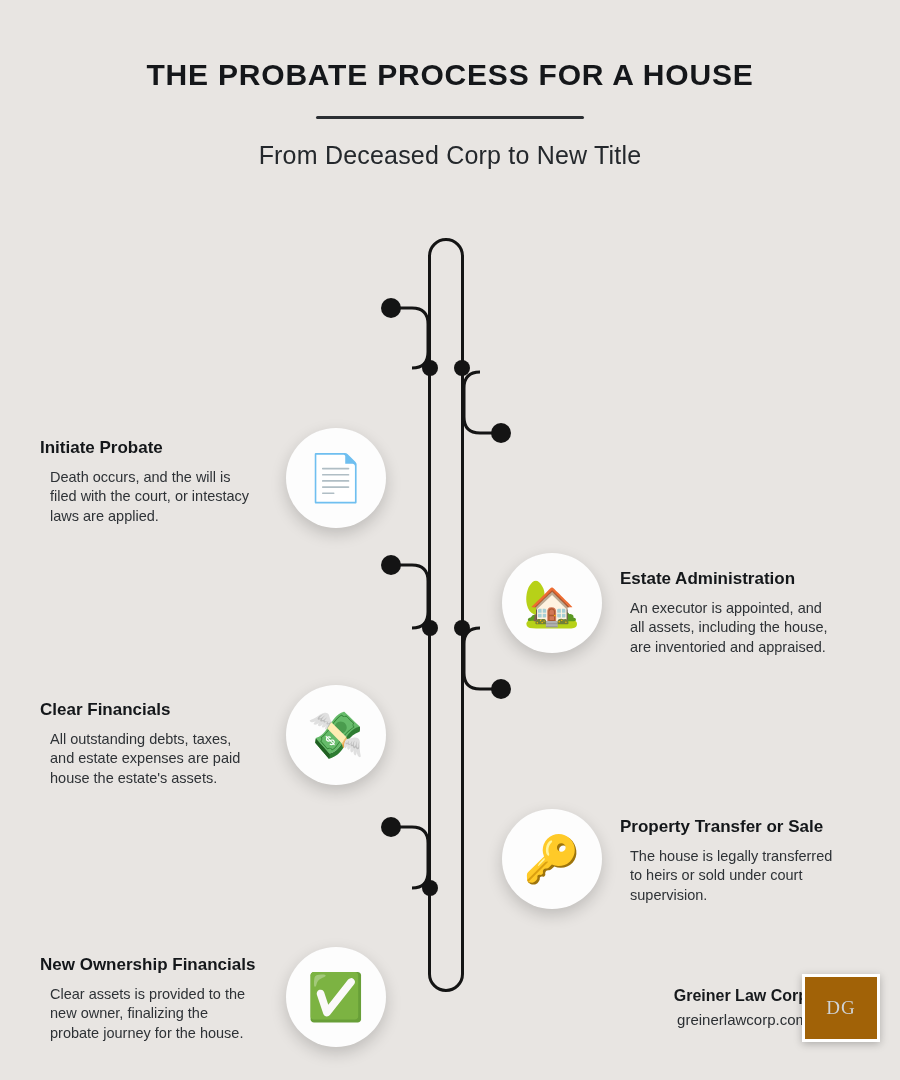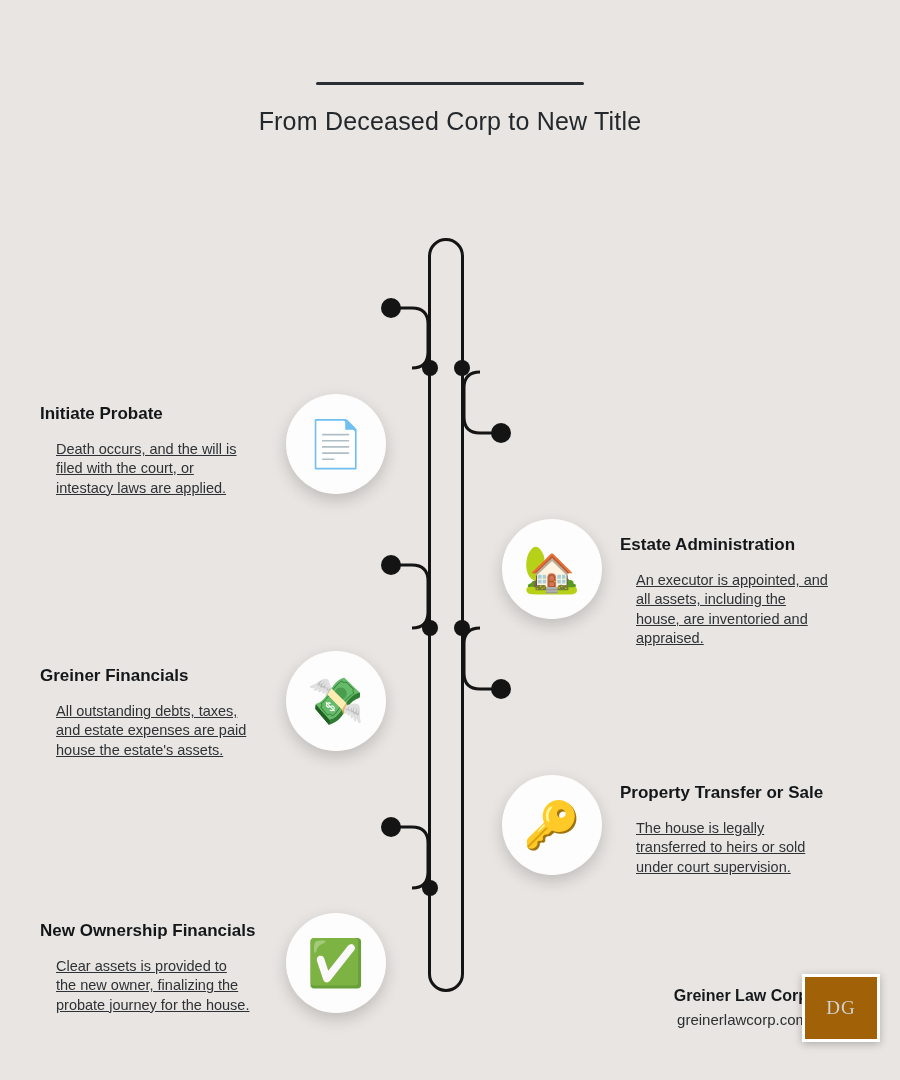--- a/index.html
+++ b/index.html
@@ -97,22 +97,21 @@
     font-size: 17px;
     font-weight: bold;
     color: #14171a;
     line-height: 1.18;
     margin: 0 0 7px 0;
   }
   .step-desc {
     font-size: 14.5px;
     color: #2e3236;
     line-height: 1.33;
-    margin: 16px;
-    text-decoration: underline;
+    margin: 10px;
   }
 
   
   .brand {
     position: absolute;
     right: 92px;
     bottom: 52px;
     text-align: right;
   }
   .brand-name {
@@ -143,20 +142,21 @@
     color: #cfd3d6;
     font-family: "Liberation Serif", serif;
     font-size: 19px;
     letter-spacing: 1px;
   }
 </style>
 </head>
 <body>
 
 <div class="header">
+  <h1 class="title">THE PROBATE PROCESS FOR A HOUSE</h1>
   <div class="title-rule"></div>
   <p class="subtitle">From Deceased Corp to New Title</p>
 </div>
 
 <div class="spine"></div>
 
 <svg class="connectors" viewBox="0 0 900 1080">
 
   <path d="M391 308 L412 308 Q428 308 428 324 L428 352 Q428 368 412 368" fill="none" stroke="#141414" stroke-width="3"></path>
   <circle cx="391" cy="308" r="10" fill="#141414"></circle>
@@ -197,21 +197,21 @@
     <p class="step-title">Estate Administration</p>
     <p class="step-desc">An executor is appointed, and all assets, including the house, are inventoried and appraised.</p>
   </div>
 </div>
 
 <div class="step">
   <div class="bubble" style="left:286px; top:515px;">
     <span>💸</span>
   </div>
   <div class="txt left" style="left:40px; top:530px;">
-    <p class="step-title">Greiner Financials</p>
+    <p class="step-title">Clear Financials</p>
     <p class="step-desc">All outstanding debts, taxes, and estate expenses are paid house the estate's assets.</p>
   </div>
 </div>
 
 <div class="step">
   <div class="bubble" style="left:502px; top:639px;">
     <span>🔑</span>
   </div>
   <div class="txt right" style="left:620px; top:647px;">
     <p class="step-title">Property Transfer or Sale</p>

